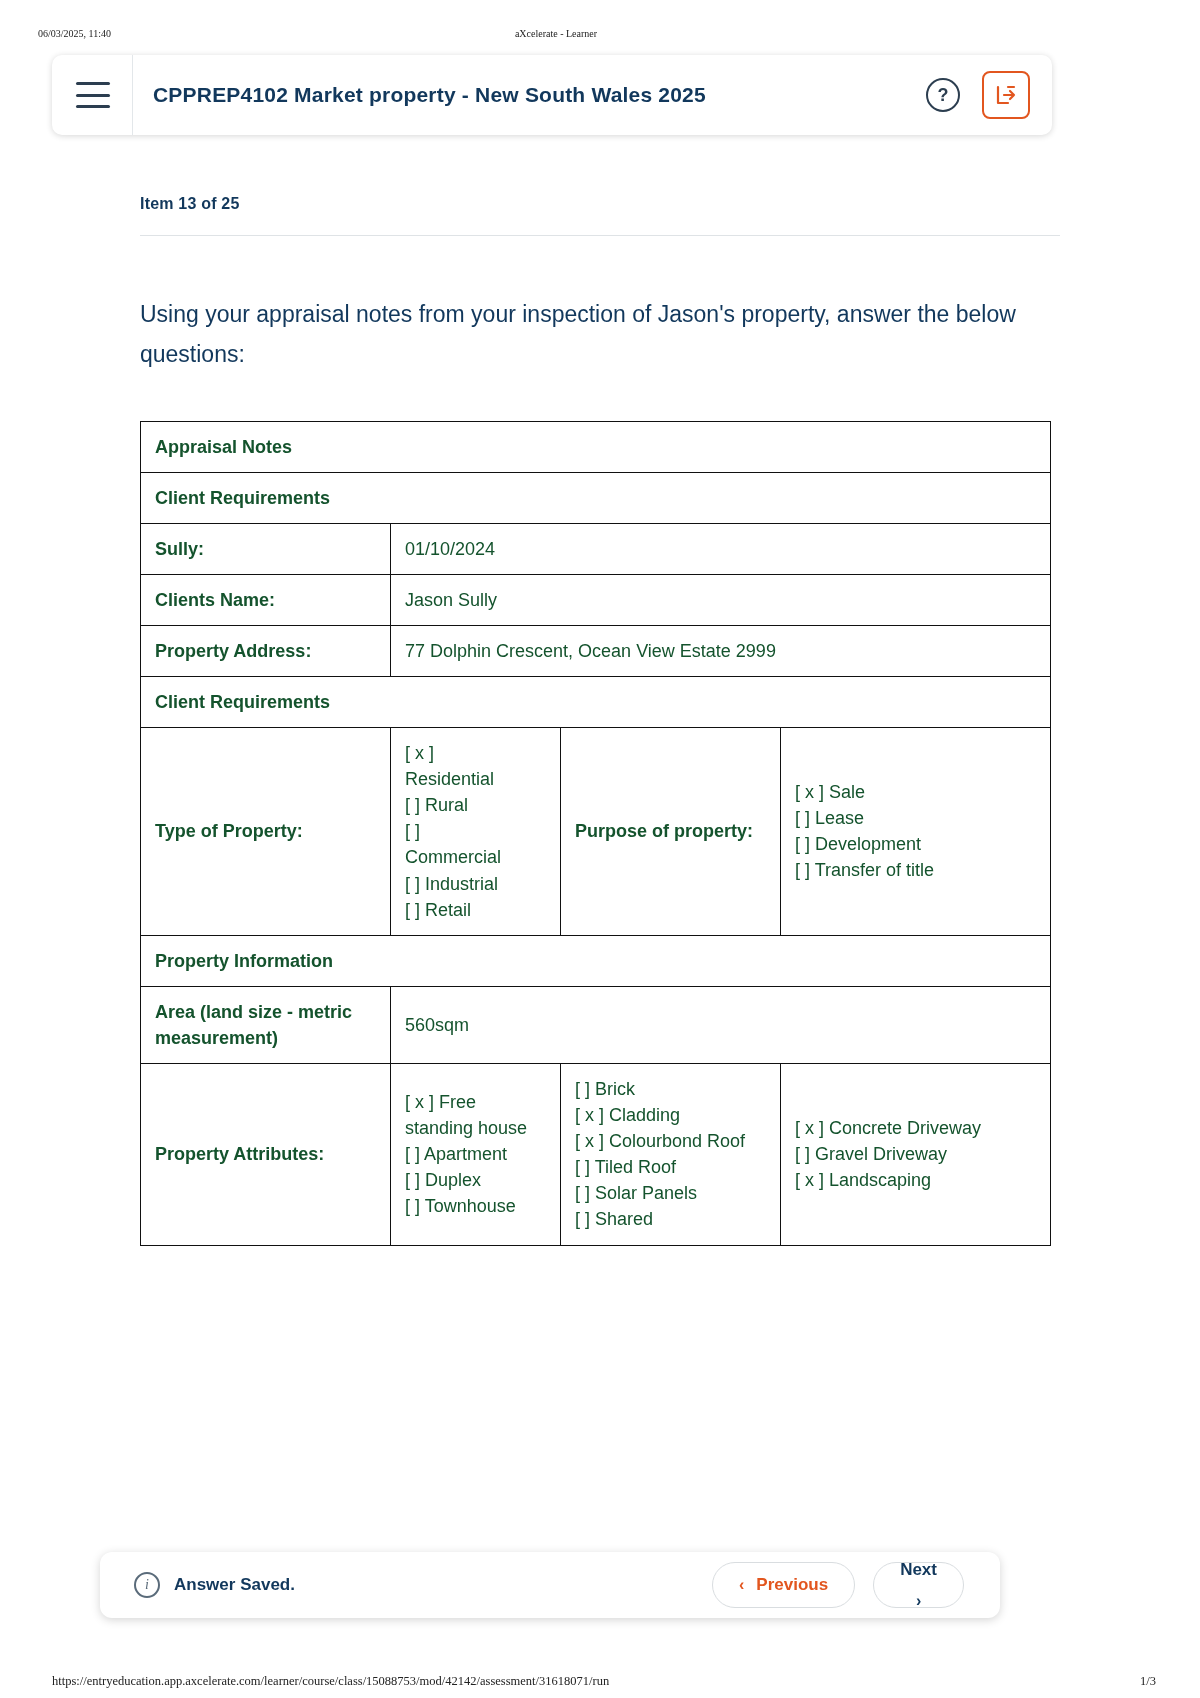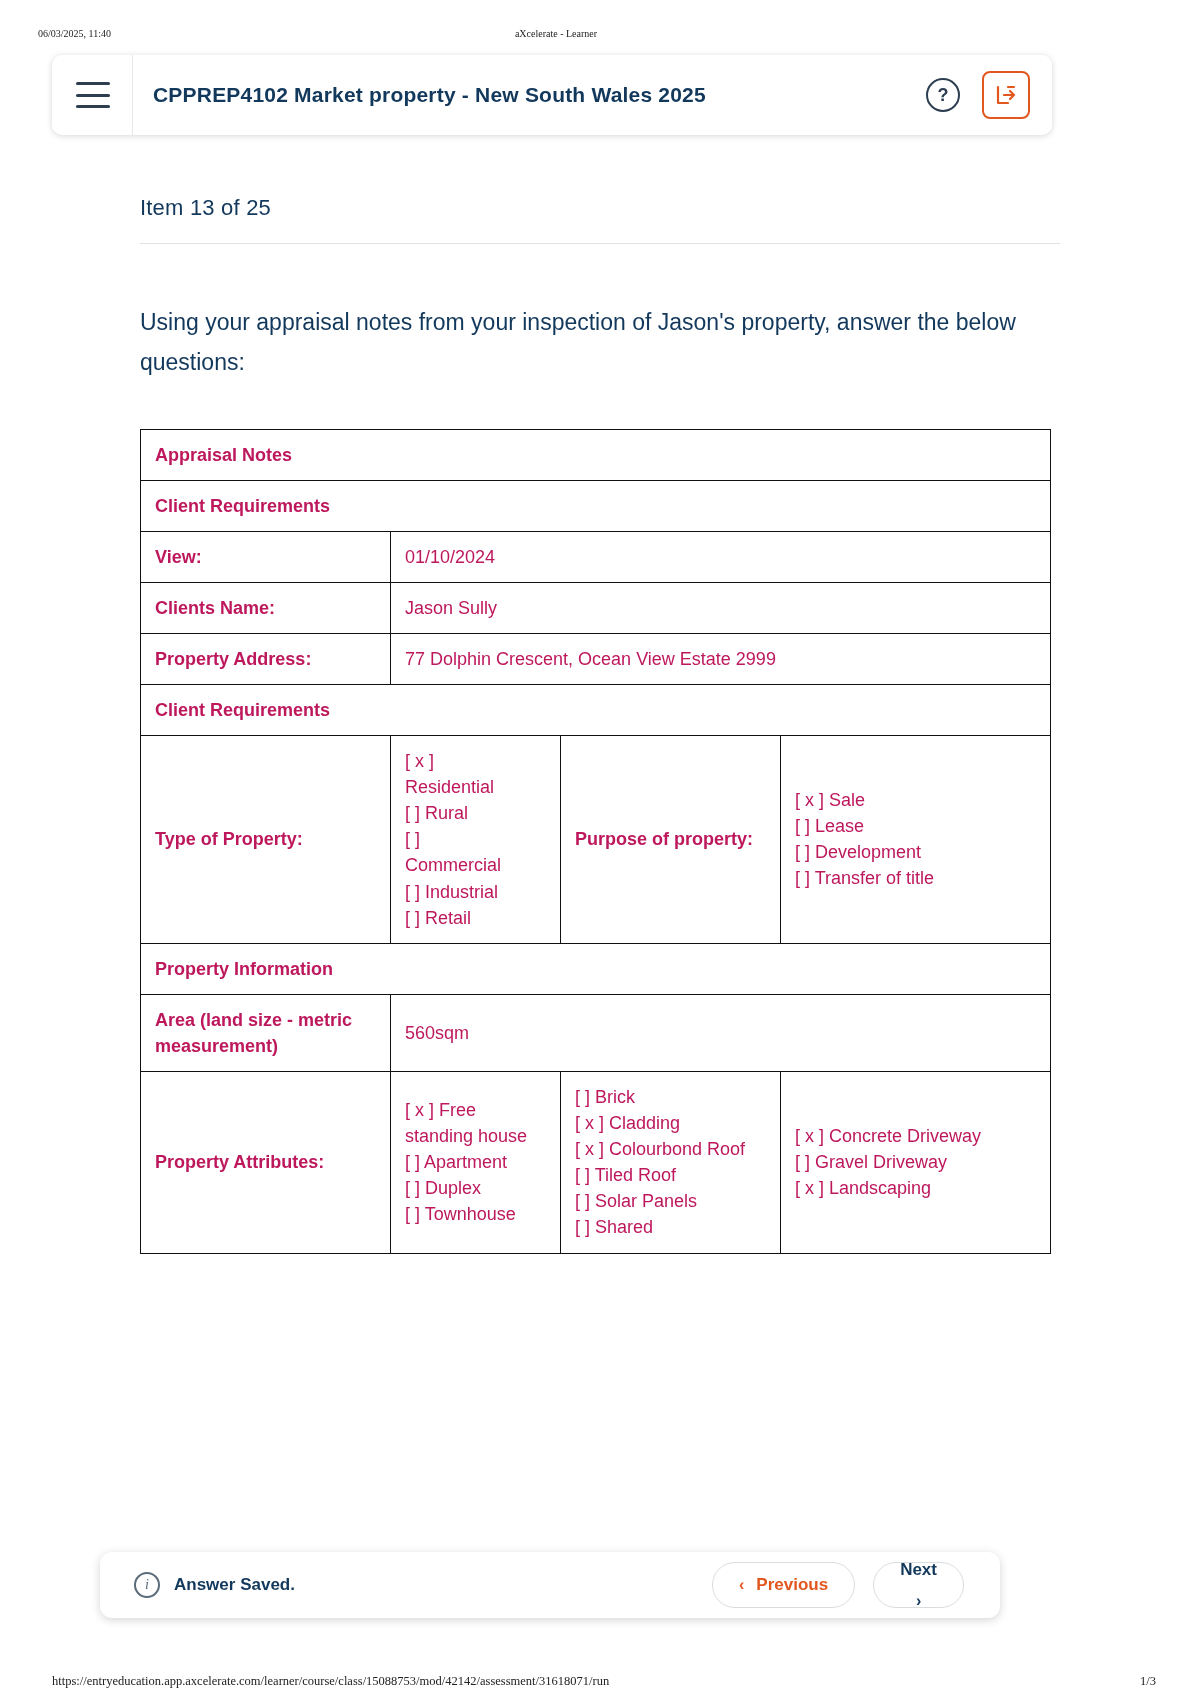--- a/index.html
+++ b/index.html
@@ -118,22 +118,22 @@
   .exit-btn svg { display: block; }
 
   
   .content {
     position: absolute;
     top: 195px;
     left: 140px;
     width: 920px;
   }
   .item-counter {
-    font-size: 22px;
-    font-weight: normal;
+    font-size: 16px;
+    font-weight: bold;
     color: #12385c;
     letter-spacing: 0.2px;
   }
   .hr {
     margin-top: 22px;
     border-top: 1px solid #dfe3e6;
     width: 920px;
   }
   .question-text {
     margin-top: 58px;
@@ -148,21 +148,21 @@
   table.appraisal {
     margin-top: 46px;
     border-collapse: collapse;
     width: 910px;
     table-layout: fixed;
   }
   table.appraisal td {
     border: 1.6px solid #111111;
     padding: 12px 14px;
     font-size: 18px;
-    color: #be185d;
+    color: #14532d;
     vertical-align: middle;
     line-height: 1.45;
   }
   td.title-cell {
     font-size: 28px;
     font-weight: bold;
     color: #b9bfc4;
     padding: 14px 16px;
   }
   td.section-cell {
@@ -285,21 +285,21 @@
       <col style="width:270px">
     </colgroup>
     <tbody>
       <tr>
         <td class="title-cell" colspan="4">Appraisal Notes</td>
       </tr>
       <tr>
         <td class="section-cell" colspan="4">Client Requirements</td>
       </tr>
       <tr>
-        <td class="label-cell">View:</td>
+        <td class="label-cell">Sully:</td>
         <td class="value-cell" colspan="3">01/10/2024</td>
       </tr>
       <tr>
         <td class="label-cell">Clients Name:</td>
         <td class="value-cell" colspan="3">Jason Sully</td>
       </tr>
       <tr>
         <td class="label-cell">Property Address:</td>
         <td class="value-cell" colspan="3">77 Dolphin Crescent, Ocean View Estate 2999</td>
       </tr>

